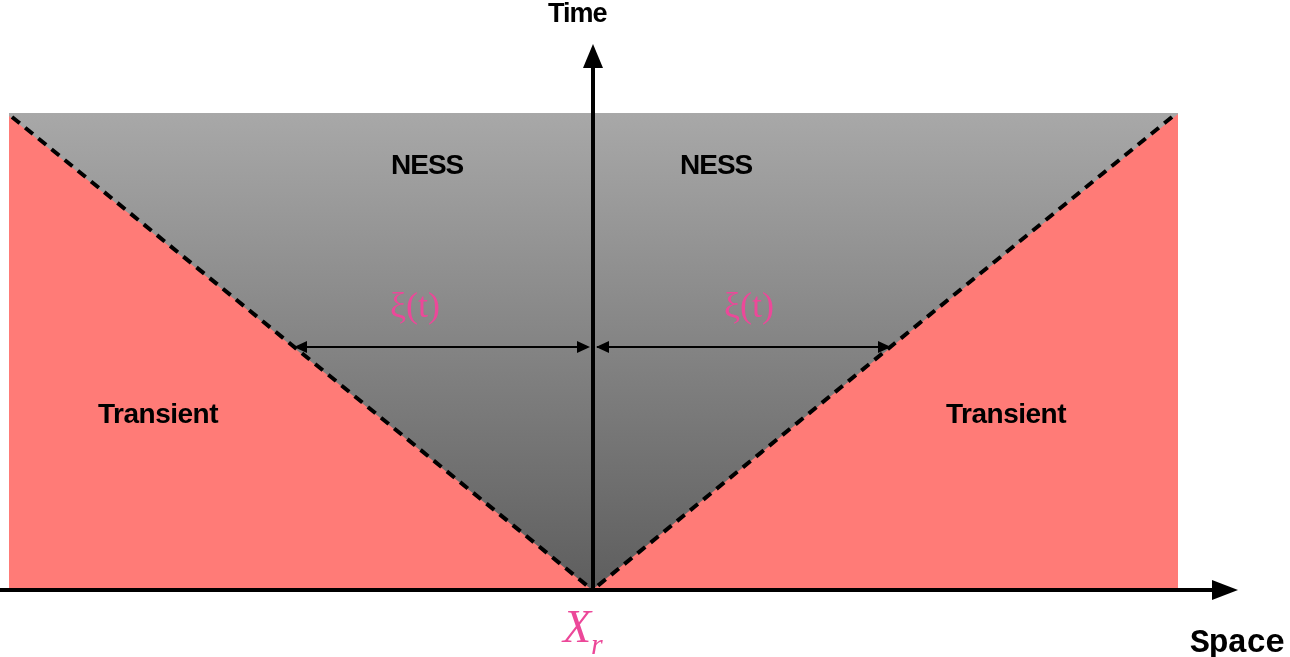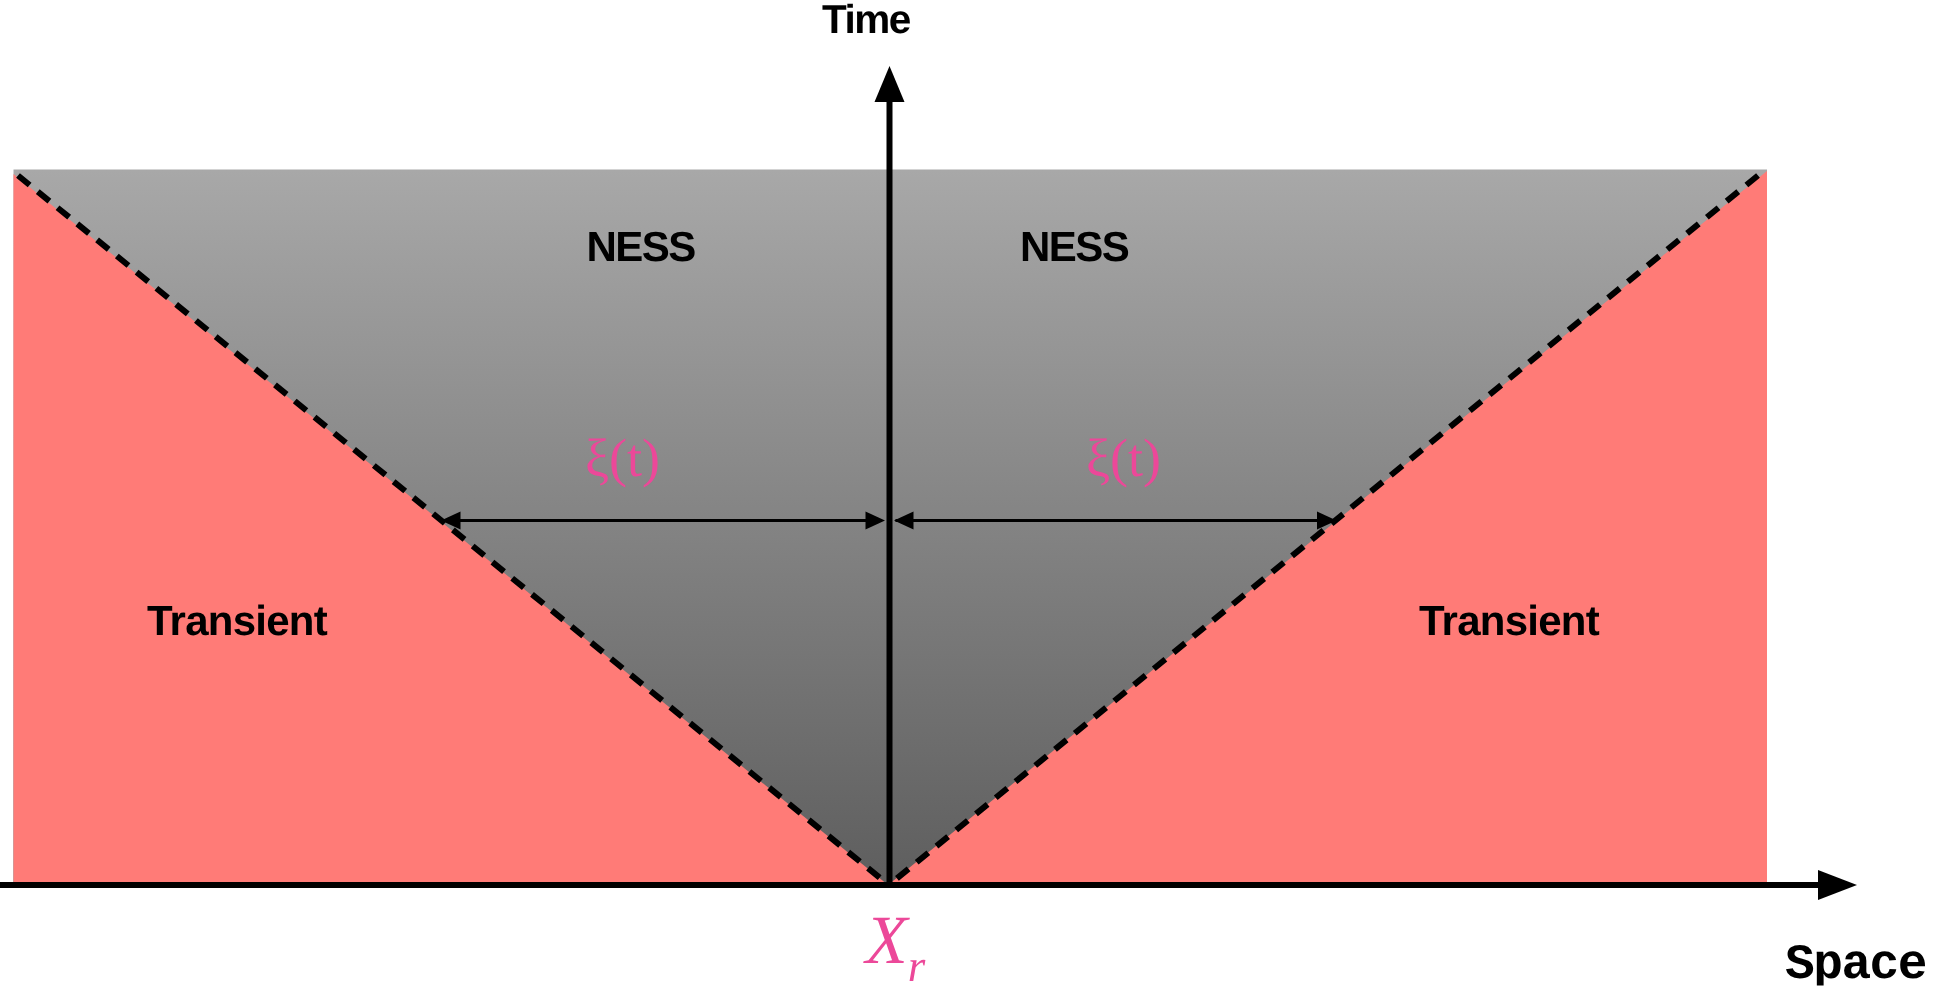--- a/index.html
+++ b/index.html
@@ -51,15 +51,15 @@
 
 <div class="lbl" style="left:391px; top:149px; font-size:28px; letter-spacing:-1px;">NESS</div>
 <div class="lbl" style="left:680px; top:149px; font-size:28px; letter-spacing:-1px;">NESS</div>
 
 <div class="lbl" style="left:98px; top:398px; font-size:28px; letter-spacing:-0.5px;">Transient</div>
 <div class="lbl" style="left:946px; top:398px; font-size:28px; letter-spacing:-0.5px;">Transient</div>
 
 <div class="math" style="left:390px; top:284px; font-size:36px;">ξ(t)</div>
 <div class="math" style="left:724px; top:284px; font-size:36px;">ξ(t)</div>
 
-<div class="math" style="left:563px; top:600px; font-size:46px; font-style:italic;margin-left:14px;">
+<div class="math" style="left:563px; top:600px; font-size:46px; font-style:italic;">
   <span>X</span><span style="font-size:30px; position:relative; top:12px;">r</span>
 </div>
 
 </body></html>

